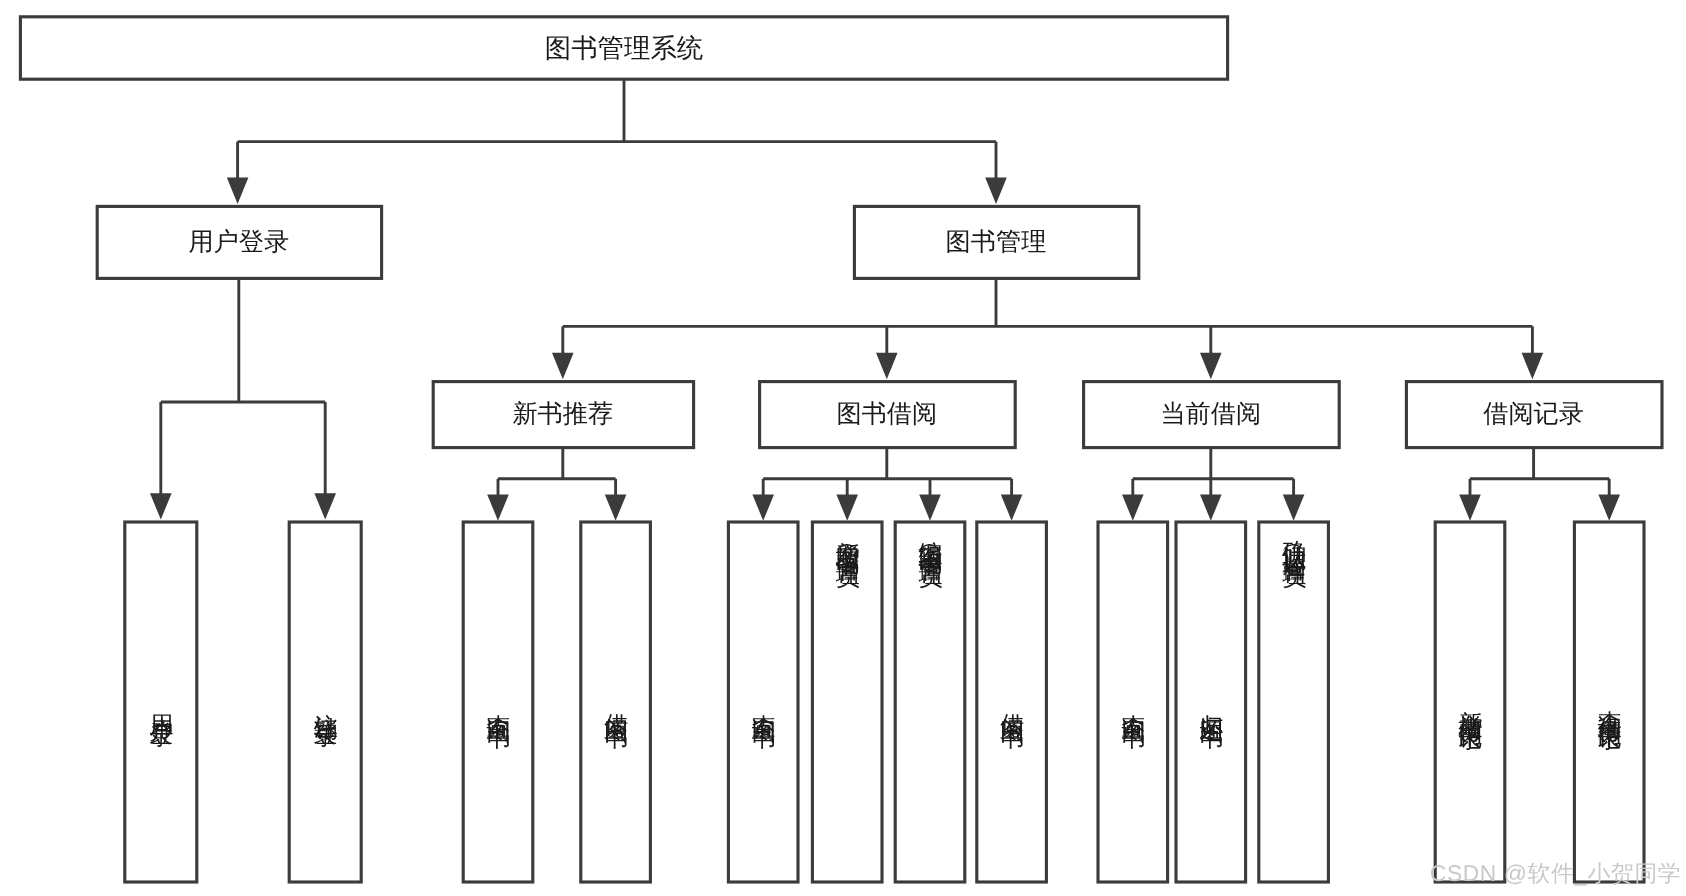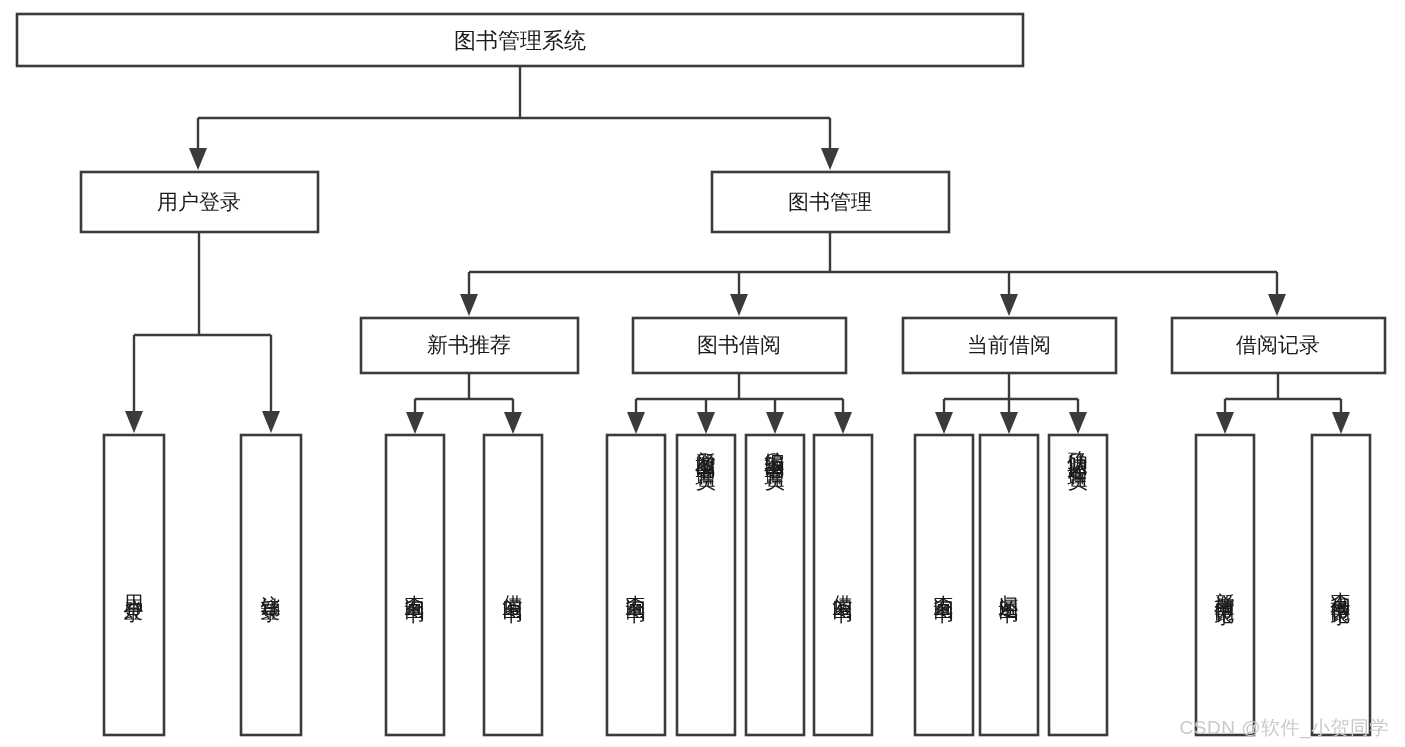--- a/index.html
+++ b/index.html
@@ -68,21 +68,21 @@
     font-size: 20px;
     color: #1a1a1a;
     writing-mode: vertical-rl;
     text-orientation: upright;
     letter-spacing: 3px;
     line-height: 1;
     white-space: nowrap;
   }
   .watermark {
     position: absolute;
-    right: 16px;
+    right: 4px;
     bottom: 6px;
     font-family: "Liberation Sans", "DejaVu Sans", sans-serif;
     font-size: 19px;
     color: #c9c9c9;
     letter-spacing: 0.5px;
     user-select: none;
     pointer-events: none;
   }
 </style>
 </head>

